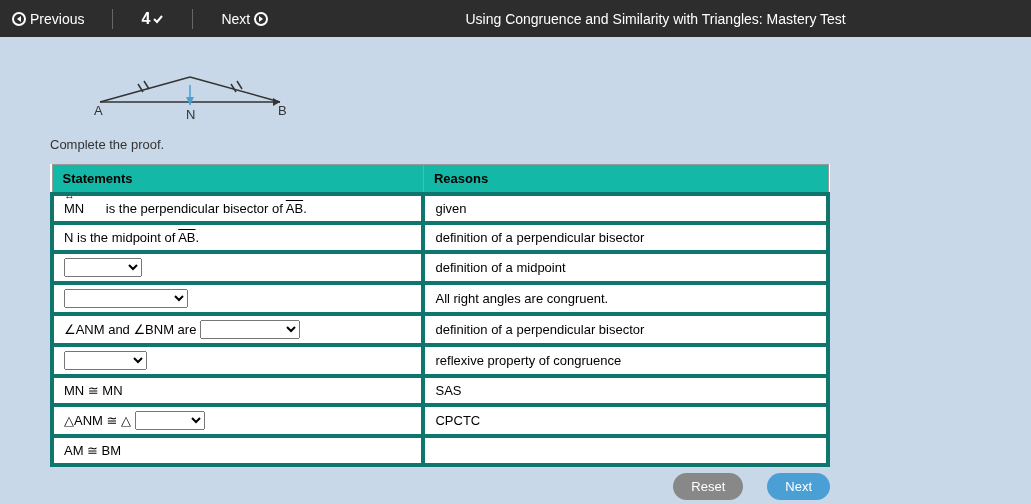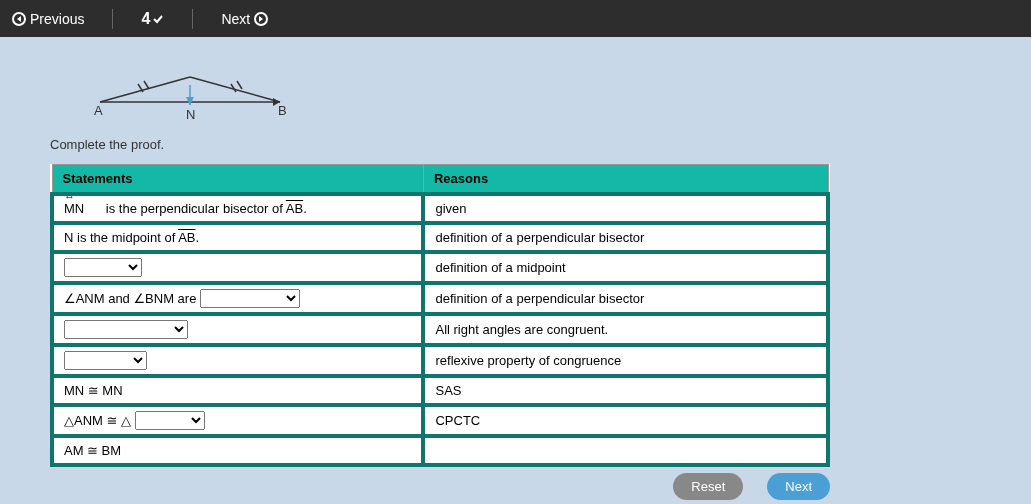--- a/index.html
+++ b/index.html
@@ -193,20 +193,21 @@
   </div>
   <div class="header-divider"></div>
   <div class="header-next">
     <span>Next</span>
     <div class="header-circle">
       <svg width="8" height="8" viewBox="0 0 8 8">
           <polygon points="2,1 6,4 2,7" fill="white"></polygon>
         </svg>
     </div>
   </div>
+  <div class="header-title">Using Congruence and Similarity with Triangles: Mastery Test</div>
 </div>
 
 <div class="main">
   <div class="diagram-area">
 
     <div class="diagram-svg-container">
       <svg width="220" height="70" viewBox="0 0 220 70">
 
         <line x1="20" y1="45" x2="200" y2="45" stroke="#333" stroke-width="1.5"></line>
 
@@ -263,38 +264,38 @@
                 <option value=""></option>
                 <option>AN ≅ BN</option>
                 <option>AN = BN</option>
               </select>
             </td>
             <td class="rsn-col">definition of a midpoint</td>
           </tr>
 
           <tr class="row-with-dropdown">
             <td class="stmt-col">
+              <select>
+                <option value=""></option>
+                <option>∠ANM ≅ ∠BNM</option>
+              </select>
+            </td>
+            <td class="rsn-col">All right angles are congruent.</td>
+          </tr>
+
+          <tr class="row-with-dropdown">
+            <td class="stmt-col">
               <span>∠ANM and ∠BNM are </span>
               <select style="width:100px;">
                 <option value=""></option>
                 <option>right angles</option>
                 <option>congruent</option>
               </select>
             </td>
             <td class="rsn-col">definition of a perpendicular bisector</td>
-          </tr>
-
-          <tr class="row-with-dropdown">
-            <td class="stmt-col">
-              <select>
-                <option value=""></option>
-                <option>∠ANM ≅ ∠BNM</option>
-              </select>
-            </td>
-            <td class="rsn-col">All right angles are congruent.</td>
           </tr>
 
           <tr class="row-with-dropdown">
             <td class="stmt-col">
               <select>
                 <option value=""></option>
                 <option>MN ≅ MN</option>
               </select>
             </td>
             <td class="rsn-col">reflexive property of congruence</td>

